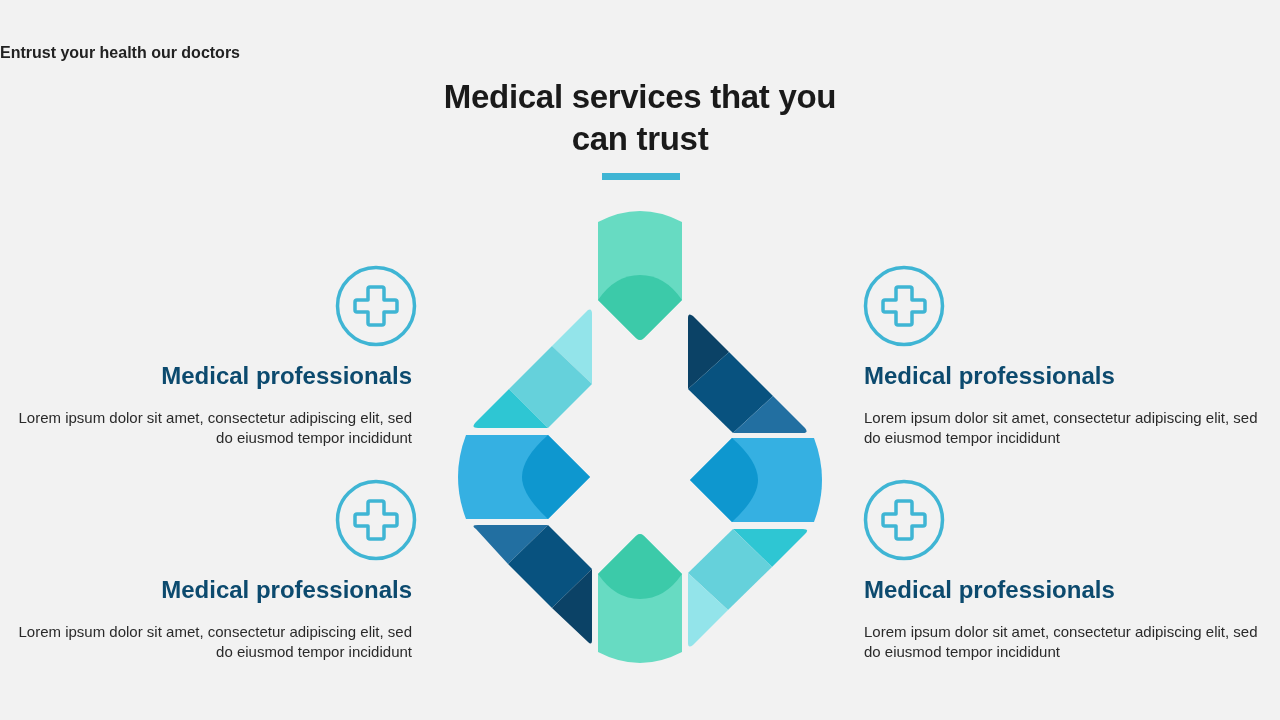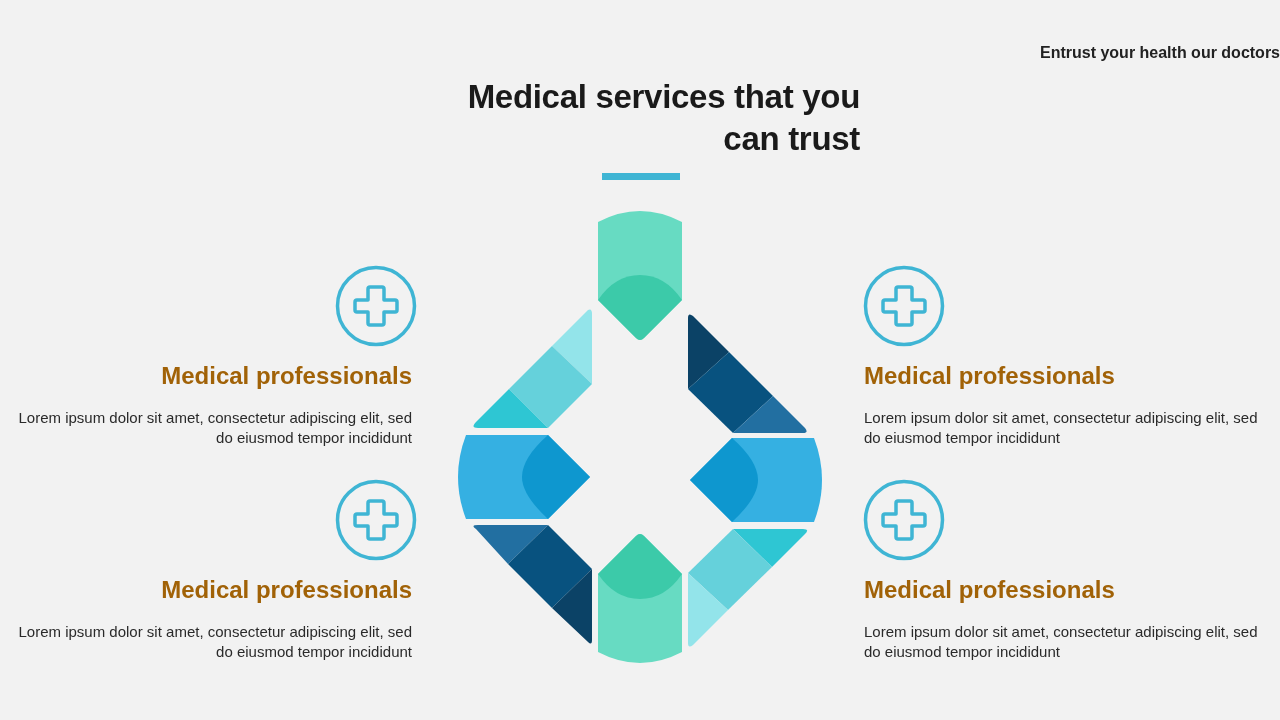--- a/index.html
+++ b/index.html
@@ -5,37 +5,37 @@
     html, body { margin: 0; padding: 0; }
     body {
       width: 1280px; height: 720px; overflow: hidden;
       background: #f2f2f2;
       font-family: "Liberation Sans", "DejaVu Sans", sans-serif;
       color: #1a1a1a;
       position: relative;
     }
     .subtitle {
       position: absolute; left: 0; width: 1280px; top: 44px;
-      text-align: right; font-size: 16px; font-weight: bold; color: #222;
+      text-align: left; font-size: 16px; font-weight: bold; color: #222;
     }
     .title {
       position: absolute; left: 420px; width: 440px; top: 76px;
-      text-align: right; font-size: 33px; font-weight: bold; line-height: 42px; color: #1a1a1a;
+      text-align: center; font-size: 33px; font-weight: bold; line-height: 42px; color: #1a1a1a;
       letter-spacing: -0.3px;
     }
     .title-bar {
       position: absolute; left: 602px; top: 173px; width: 78px; height: 7px;
       background: #3fb5d4;
     }
     .diagram { position: absolute; left: 0; top: 0; width: 1280px; height: 720px; }
     .icon {
       position: absolute; width: 82px; height: 82px;
     }
     .item-title {
-      position: absolute; font-size: 24px; font-weight: bold; color: #a16207; white-space: nowrap;
+      position: absolute; font-size: 24px; font-weight: bold; color: #0c4a6e; white-space: nowrap;
     }
     .item-desc {
       position: absolute; font-size: 15px; line-height: 20px; color: #2a2a2a; width: 400px;
     }
     .left .item-title, .left .item-desc { text-align: right; }
     .right .item-title, .right .item-desc { text-align: left; }
   </style>
 </head>
 <body>
 

